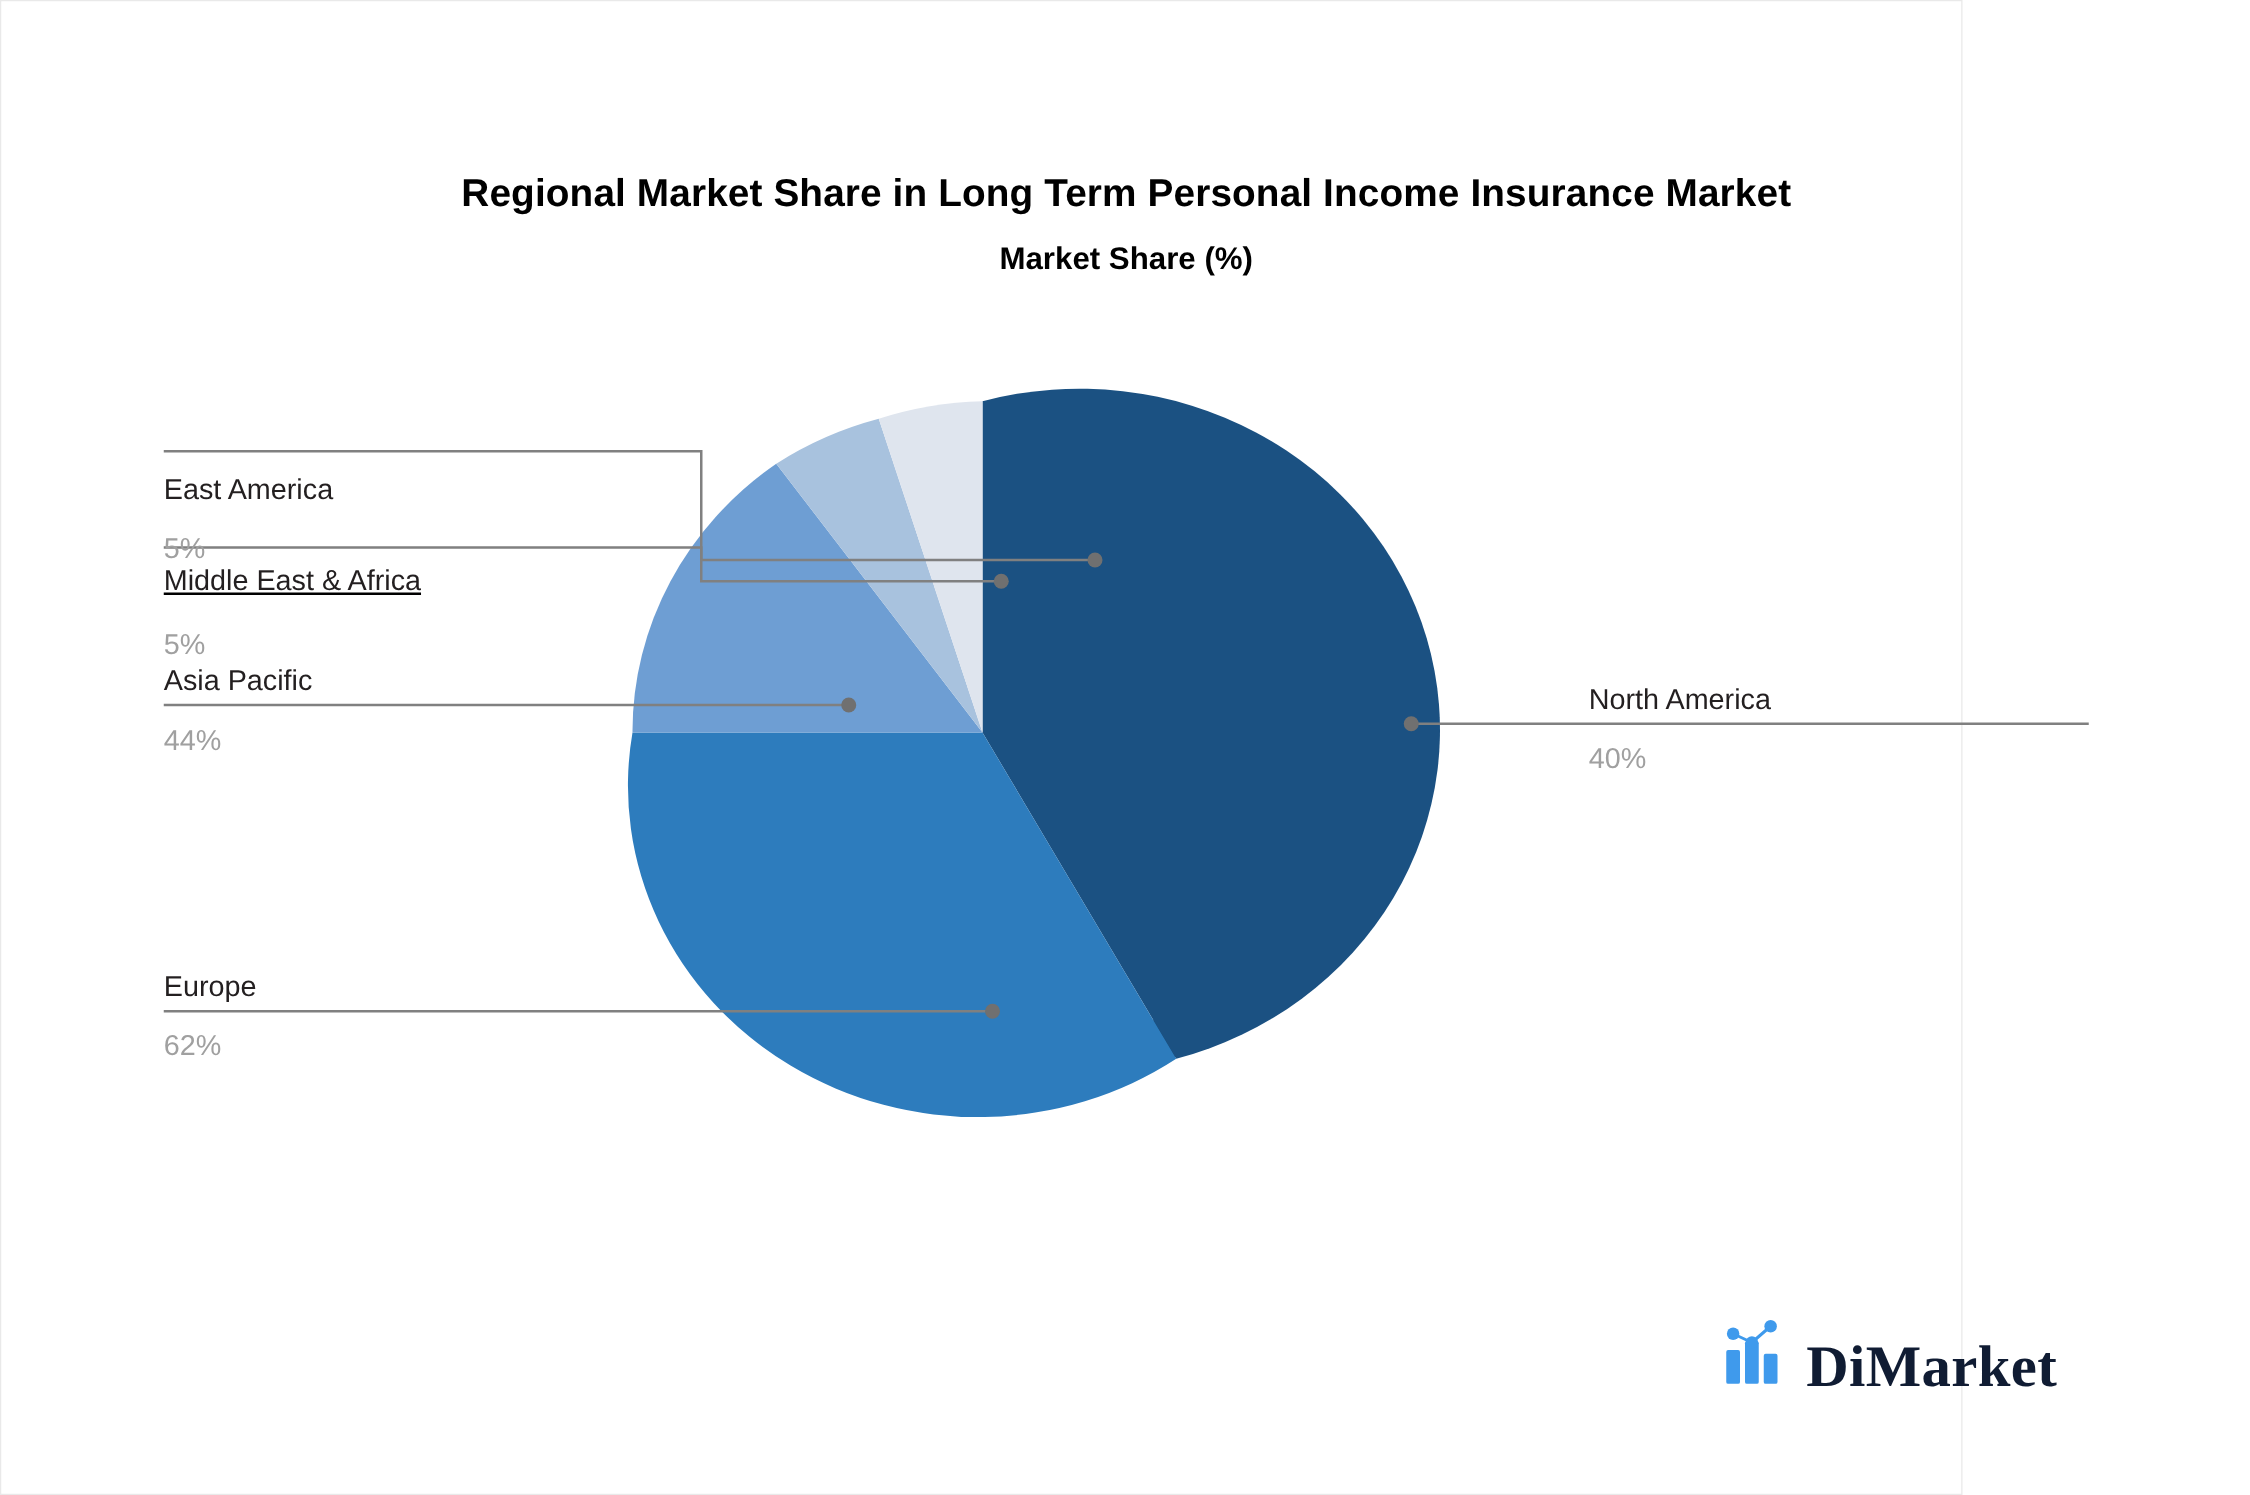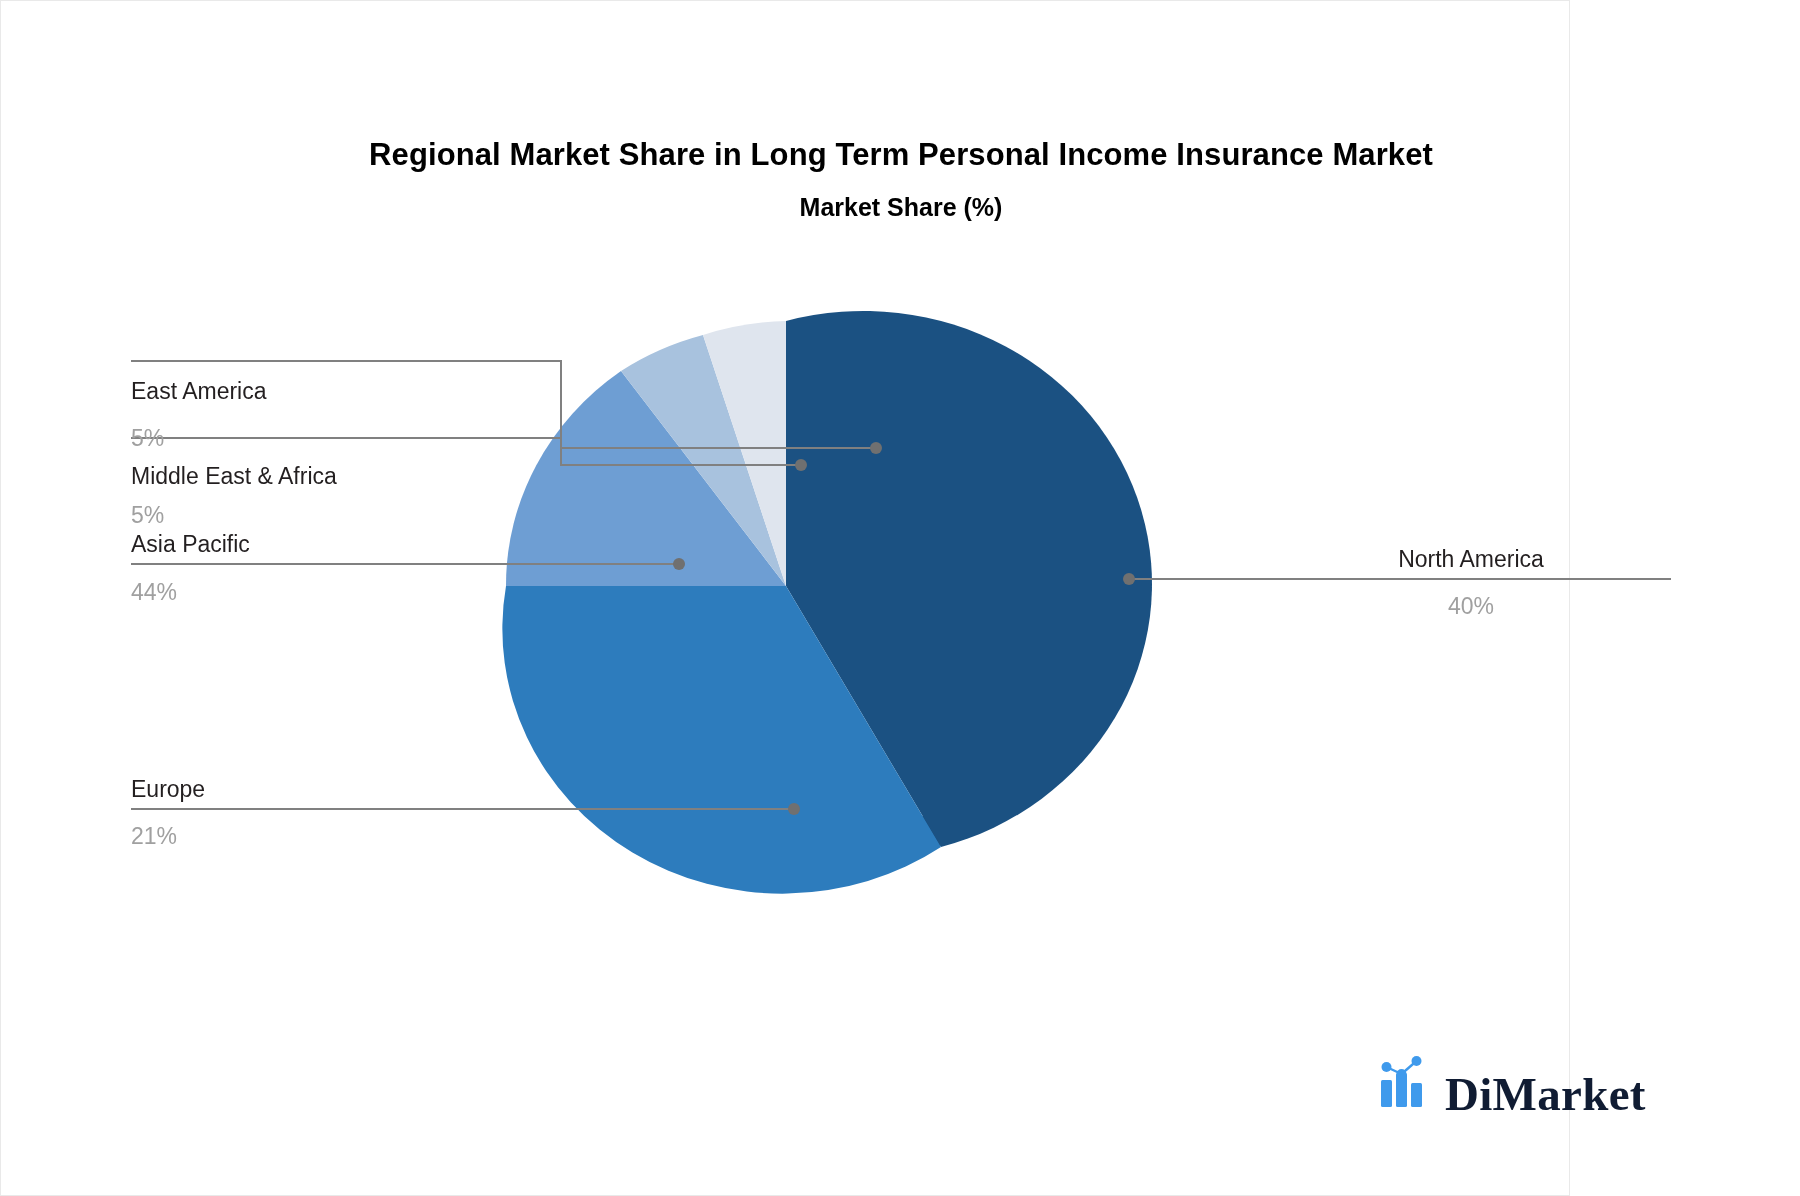--- a/index.html
+++ b/index.html
@@ -25,21 +25,21 @@
   svg{display:block;}
 
   .lbl{position:absolute;}
   .lbl .name{
     font-size:23px;color:#231f20;white-space:nowrap;line-height:30px;
   }
   .lbl .pct{
     font-size:23px;color:#a0a0a0;white-space:nowrap;line-height:30px;
   }
   .lbl.left .name,.lbl.left .pct{text-align:left;}
-  .lbl.right .name,.lbl.right .pct{text-align:center;}
+  .lbl.right .name,.lbl.right .pct{text-align:left;}
 
   #logo{
     position:absolute;left:1379px;top:1044px;
     display:flex;align-items:center;gap:11px;
   }
   #logo .word{
     font-family:"Liberation Serif", serif;
     font-size:47px;font-weight:bold;color:#101c33;letter-spacing:.3px;
     line-height:50px;
     margin-top:24px;
@@ -104,39 +104,39 @@
     </svg>
   </div>
 
   <div class="lbl left" style="left:130px;top:375px;">
     <div class="name">East America</div>
   </div>
   <div class="lbl left" style="left:130px;top:422px;">
     <div class="pct">5%</div>
   </div>
 
-  <div class="lbl left" style="left:130px;top:460px;">
+  <div class="lbl left" style="left:130px;top:448px;text-decoration:underline;">
     <div class="name">Middle East &amp; Africa</div>
   </div>
   <div class="lbl left" style="left:130px;top:499px;">
     <div class="pct">5%</div>
   </div>
 
   <div class="lbl left" style="left:130px;top:528px;">
     <div class="name">Asia Pacific</div>
   </div>
   <div class="lbl left" style="left:130px;top:576px;">
     <div class="pct">44%</div>
   </div>
 
   <div class="lbl left" style="left:130px;top:773px;">
     <div class="name">Europe</div>
   </div>
   <div class="lbl left" style="left:130px;top:820px;">
-    <div class="pct">21%</div>
+    <div class="pct">62%</div>
   </div>
 
   <div class="lbl right" style="left:1270px;top:543px;width:400px;">
     <div class="name">North America</div>
   </div>
   <div class="lbl right" style="left:1270px;top:590px;width:400px;">
     <div class="pct">40%</div>
   </div>
 
   <div id="logo">

